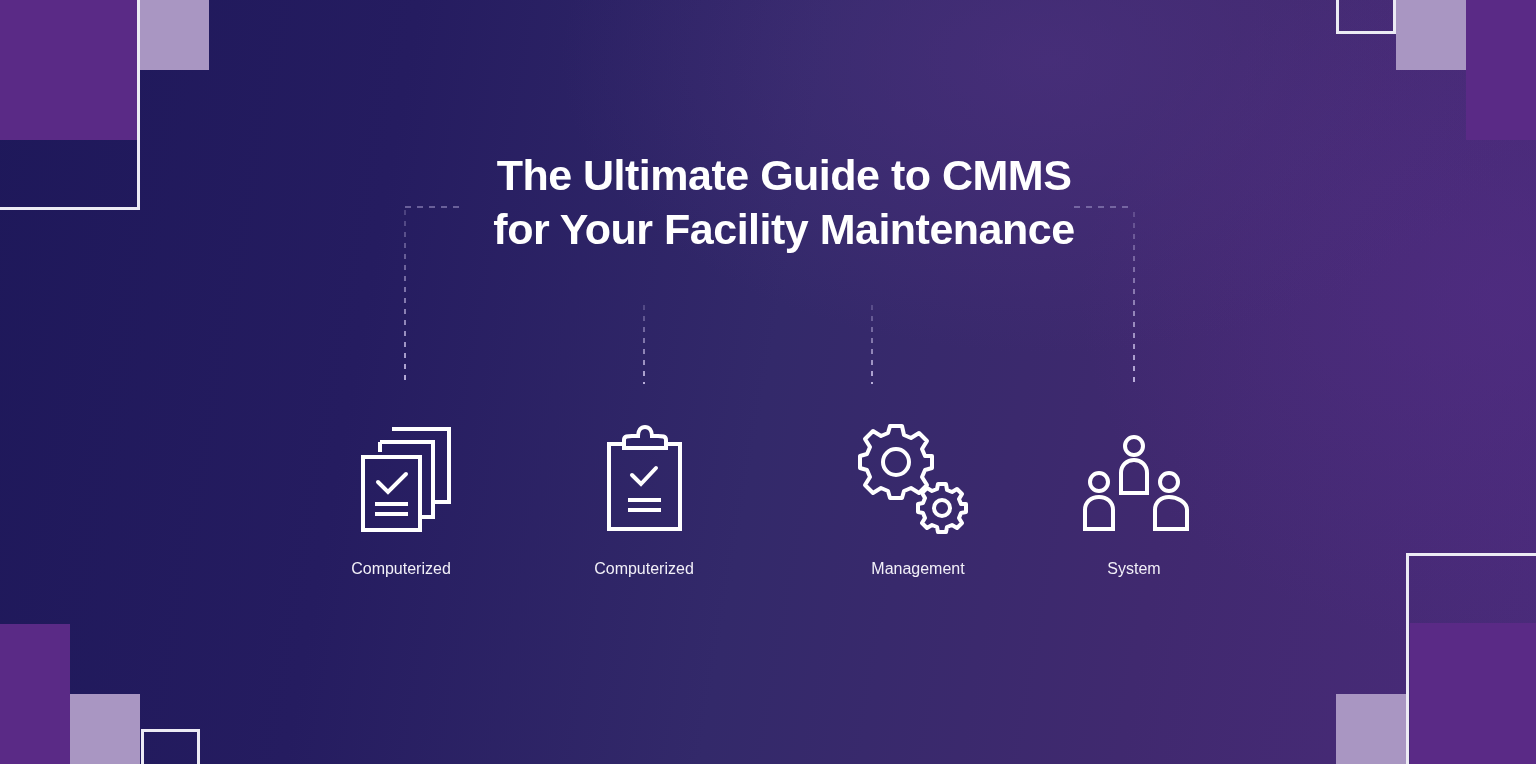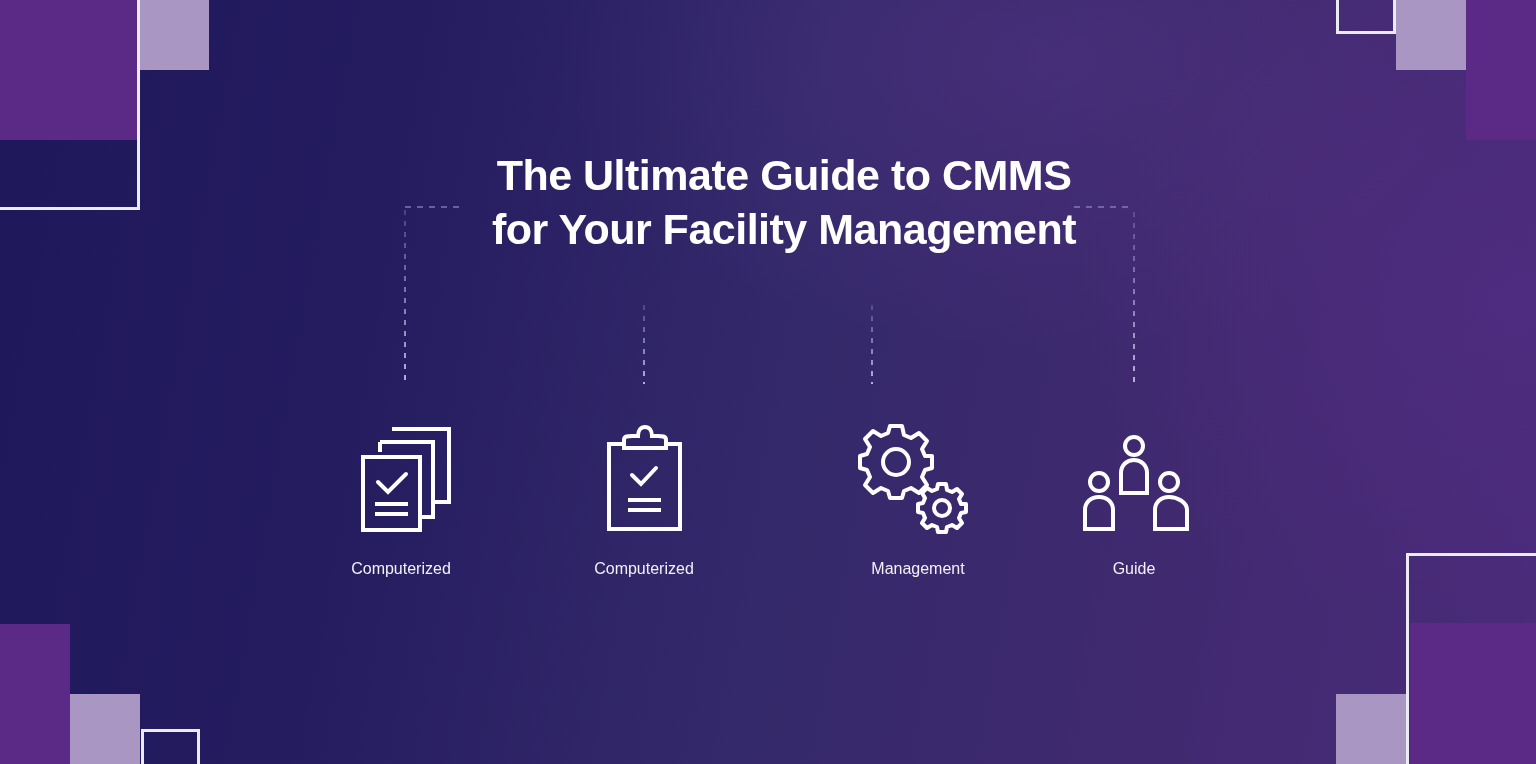--- a/index.html
+++ b/index.html
@@ -60,21 +60,21 @@
 <div class="block lav" style="left:70px;top:694px;width:70px;height:70px;"></div>
 <div class="outline" style="left:141px;top:729px;width:59px;height:40px;"></div>
 
 <div class="hline" style="left:1406px;top:553px;width:130px;height:3px;"></div>
 <div class="hline" style="left:1406px;top:553px;width:3px;height:211px;"></div>
 <div class="block purple" style="left:1410px;top:623px;width:126px;height:141px;"></div>
 <div class="block lav" style="left:1336px;top:694px;width:70px;height:70px;"></div>
 
 <div class="title">
   <div>The Ultimate Guide to CMMS</div>
-  <div>for Your Facility Management</div>
+  <div>for Your Facility Maintenance</div>
 </div>
 
 <div class="dash-h" style="left:405px;top:206px;width:60px;"></div>
 <div class="dash-v" style="left:404px;top:210px;height:174px;"></div>
 <div class="dash-h" style="left:1074px;top:206px;width:60px;"></div>
 <div class="dash-v" style="left:1133px;top:212px;height:172px;"></div>
 <div class="dash-v" style="left:643px;top:305px;height:79px;"></div>
 <div class="dash-v" style="left:871px;top:305px;height:79px;"></div>
 
 <div class="feature" style="left:301px;">
@@ -118,14 +118,14 @@
 
 <div class="feature" style="left:1034px;">
   <svg width="200" height="120" viewBox="1034 420 200 120" fill="none" stroke="#ffffff" stroke-width="4">
     <circle cx="1134" cy="446" r="9"></circle>
     <path d="M1121 493 V473 C1121 465 1127 460 1134 460 C1141 460 1147 465 1147 473 V493 Z"></path>
     <circle cx="1099" cy="482" r="9"></circle>
     <path d="M1085 529 V510 C1085 502 1091 497 1099 497 C1107 497 1113 502 1113 510 V529 Z"></path>
     <circle cx="1169" cy="482" r="9"></circle>
     <path d="M1155 529 V510 C1155 502 1161 497 1169 497 C1177 497 1187 502 1187 510 V529 Z"></path>
   </svg>
-  <div class="label">Guide</div>
+  <div class="label">System</div>
 </div>
 
 </body></html>

